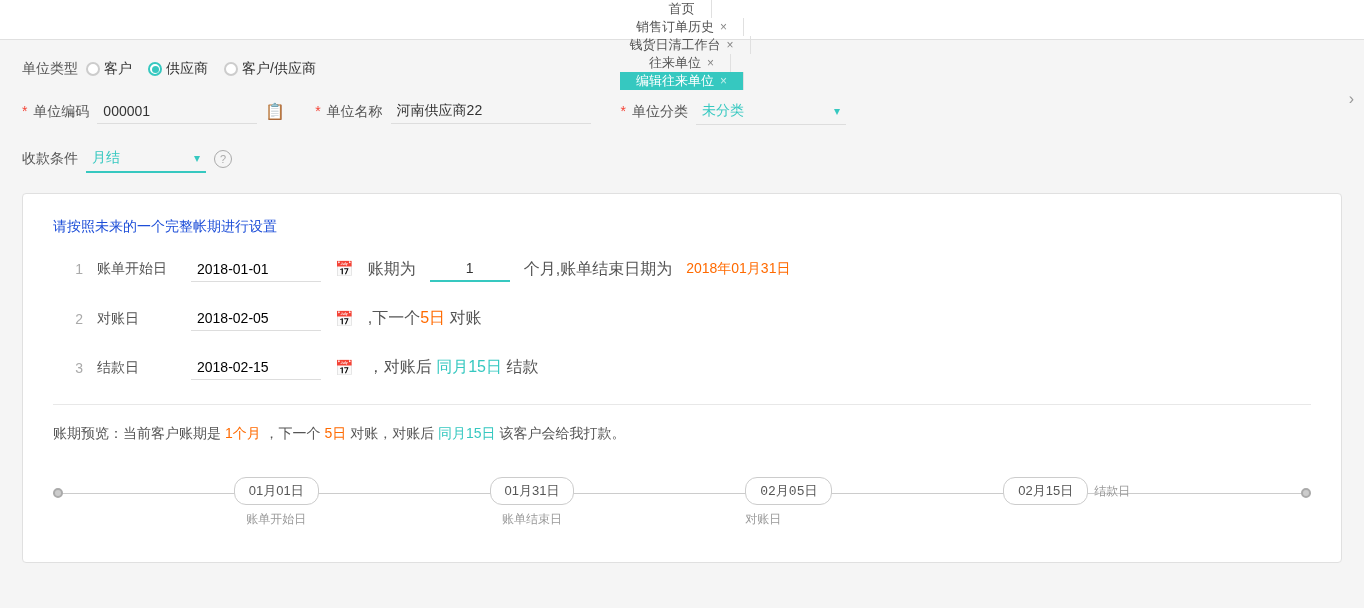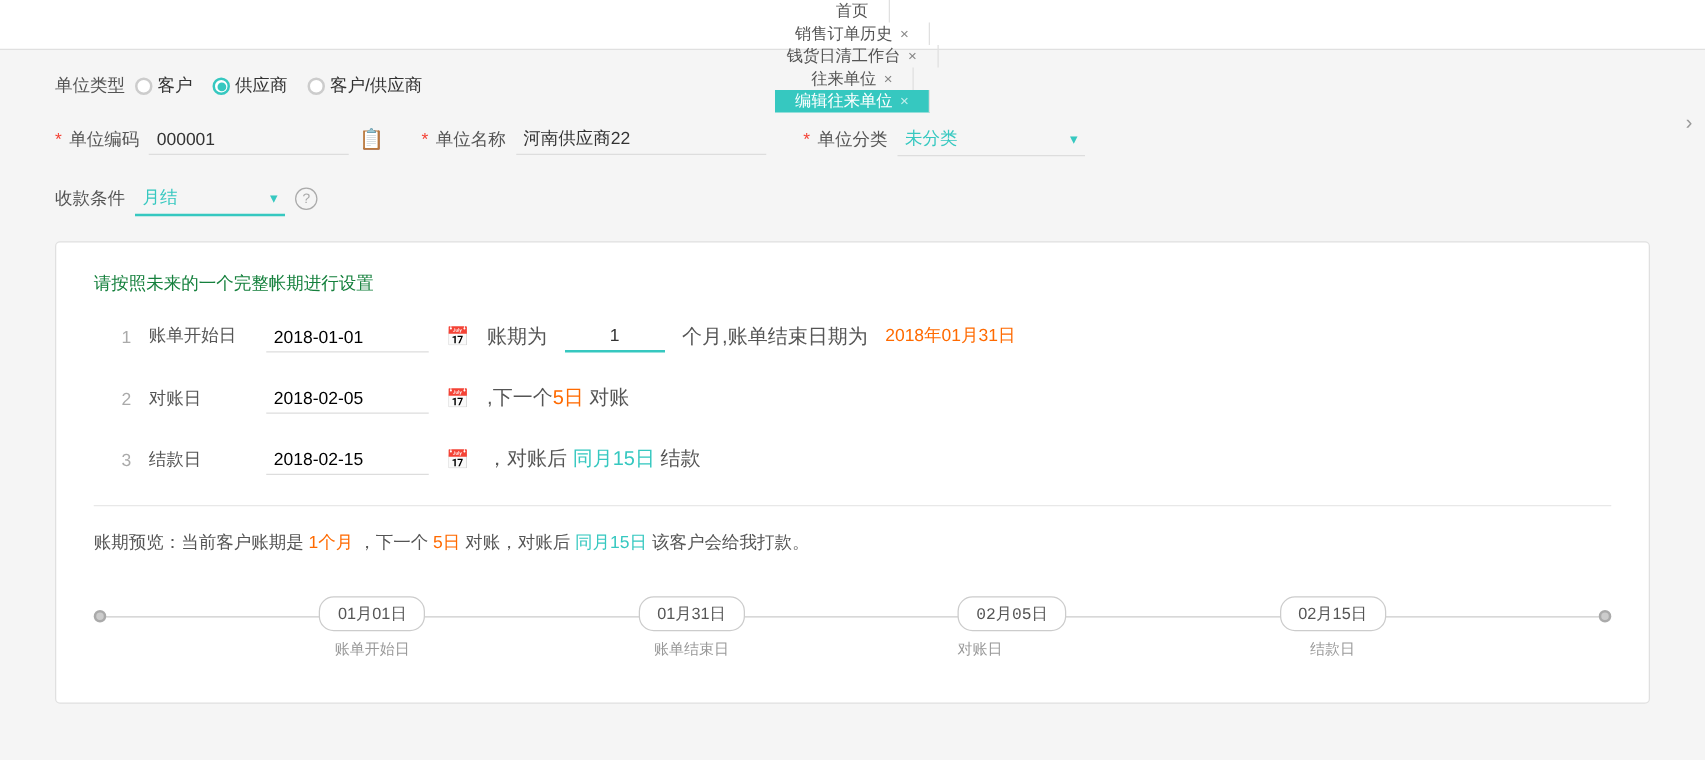--- a/index.html
+++ b/index.html
@@ -39,21 +39,21 @@
     .tabs-expand {
       margin-left: auto;
       padding: 0 10px;
       cursor: pointer;
       color: #999;
       font-size: 16px;
     }
 
     
     .main-content {
-      padding: 20px 44px;
+      padding: 20px 22px;
       background: #f5f5f5;
       min-height: calc(100vh - 40px);
     }
 
     
     .form-row {
       display: flex;
       align-items: center;
       margin-bottom: 20px;
       gap: 30px;
@@ -155,21 +155,21 @@
     .card {
       background: #fff;
       border: 1px solid #e0e0e0;
       border-radius: 4px;
       padding: 24px 30px;
       margin-top: 10px;
     }
 
     .card-title {
       font-size: 14px;
-      color: #15803d;
+      color: #1d4ed8;
       margin-bottom: 20px;
     }
 
     .period-row {
       display: flex;
       align-items: center;
       margin-bottom: 24px;
       gap: 14px;
       padding-left: 10px;
     }
@@ -381,21 +381,21 @@
             <div style="display:flex; flex-direction: column; align-items: center; gap: 6px;">
               <div style="border:1px solid #ccc; border-radius:12px; padding:4px 14px; background:#fff; font-size:13px; color:#555; white-space:nowrap;">01月31日</div>
               <div style="font-size:12px; color:#999; text-align:center;">账单结束日</div>
             </div>
 
             <div style="display:flex; flex-direction: column; align-items: flex-start; gap: 6px; font-family: Liberation Mono, monospace;">
               <div style="border:1px solid #ccc; border-radius:12px; padding:4px 14px; background:#fff; font-size:13px; color:#555; white-space:nowrap;">02月05日</div>
               <div style="font-size:12px; color:#999; text-align:center;">对账日</div>
             </div>
 
-            <div style="display:flex; flex-direction: column; align-items: center; gap: 6px;">
+            <div style="display:flex; flex-direction: row; align-items: center; gap: 6px;">
               <div style="border:1px solid #ccc; border-radius:12px; padding:4px 14px; background:#fff; font-size:13px; color:#555; white-space:nowrap;">02月15日</div>
               <div style="font-size:12px; color:#999; text-align:center;">结款日</div>
             </div>
 
             <div style="display:flex; flex-direction: column; align-items: center; gap: 6px;">
               <div style="width:10px; height:10px; border-radius:50%; background:#ccc; border:2px solid #aaa; margin-top:11px;"></div>
             </div>
 
           </div>
         </div>

